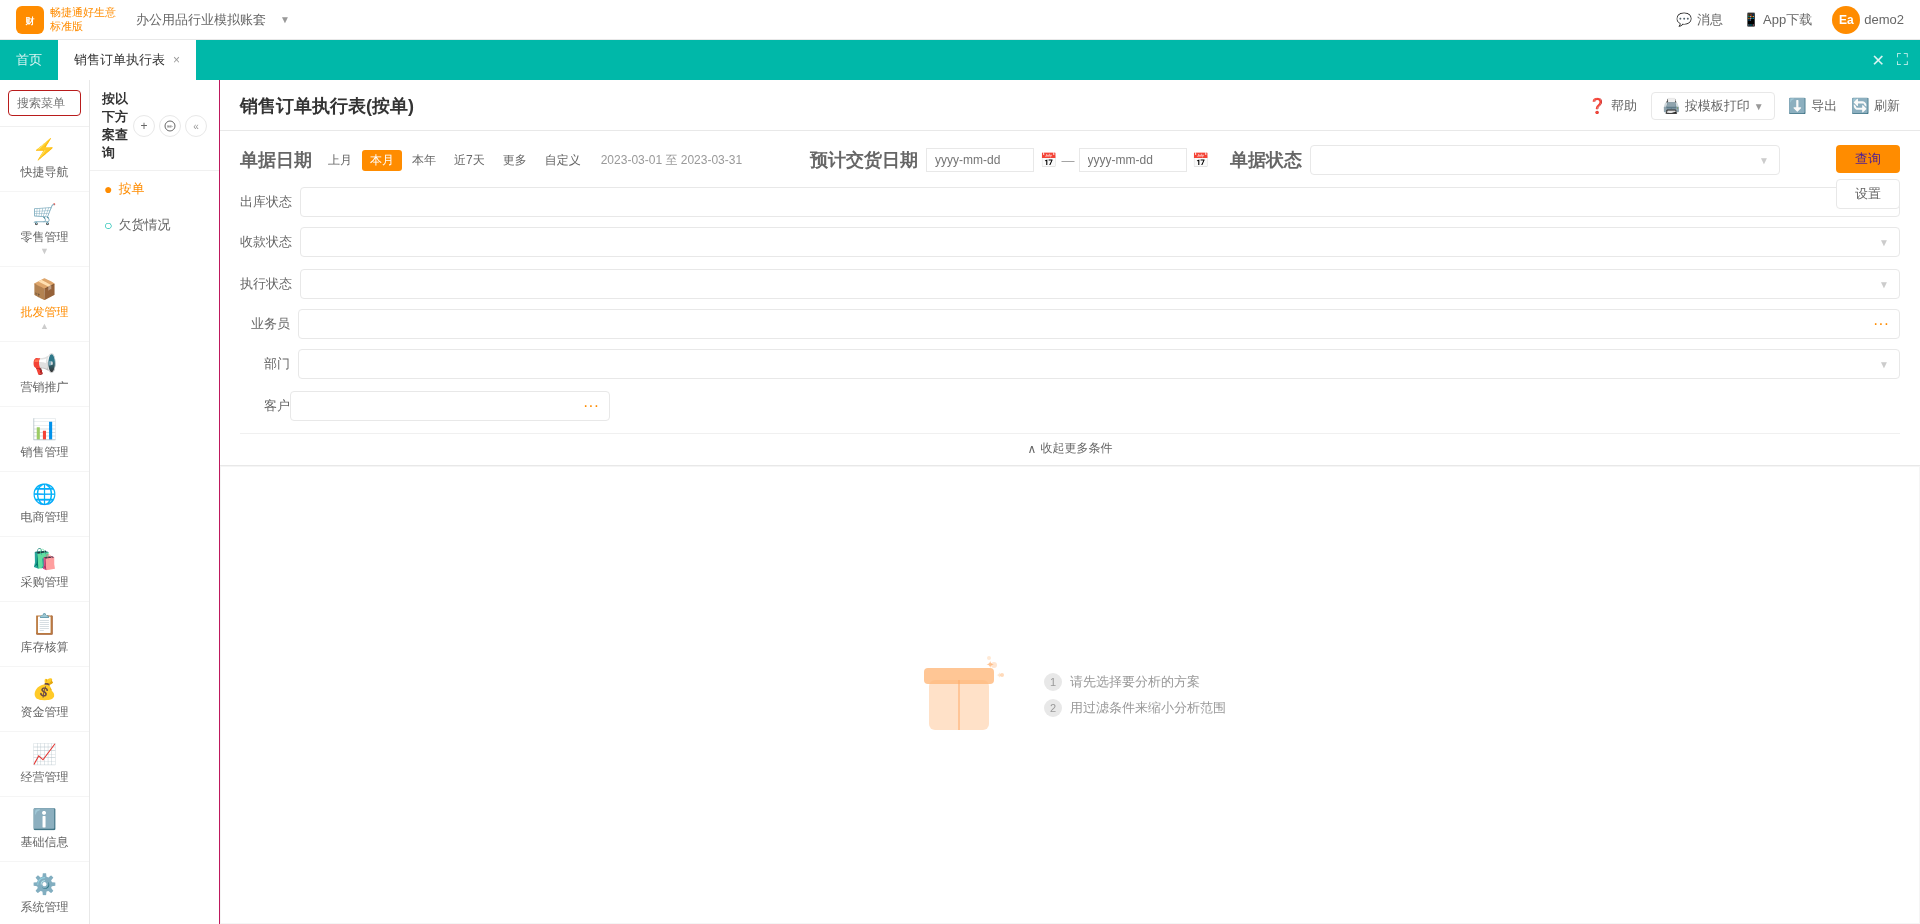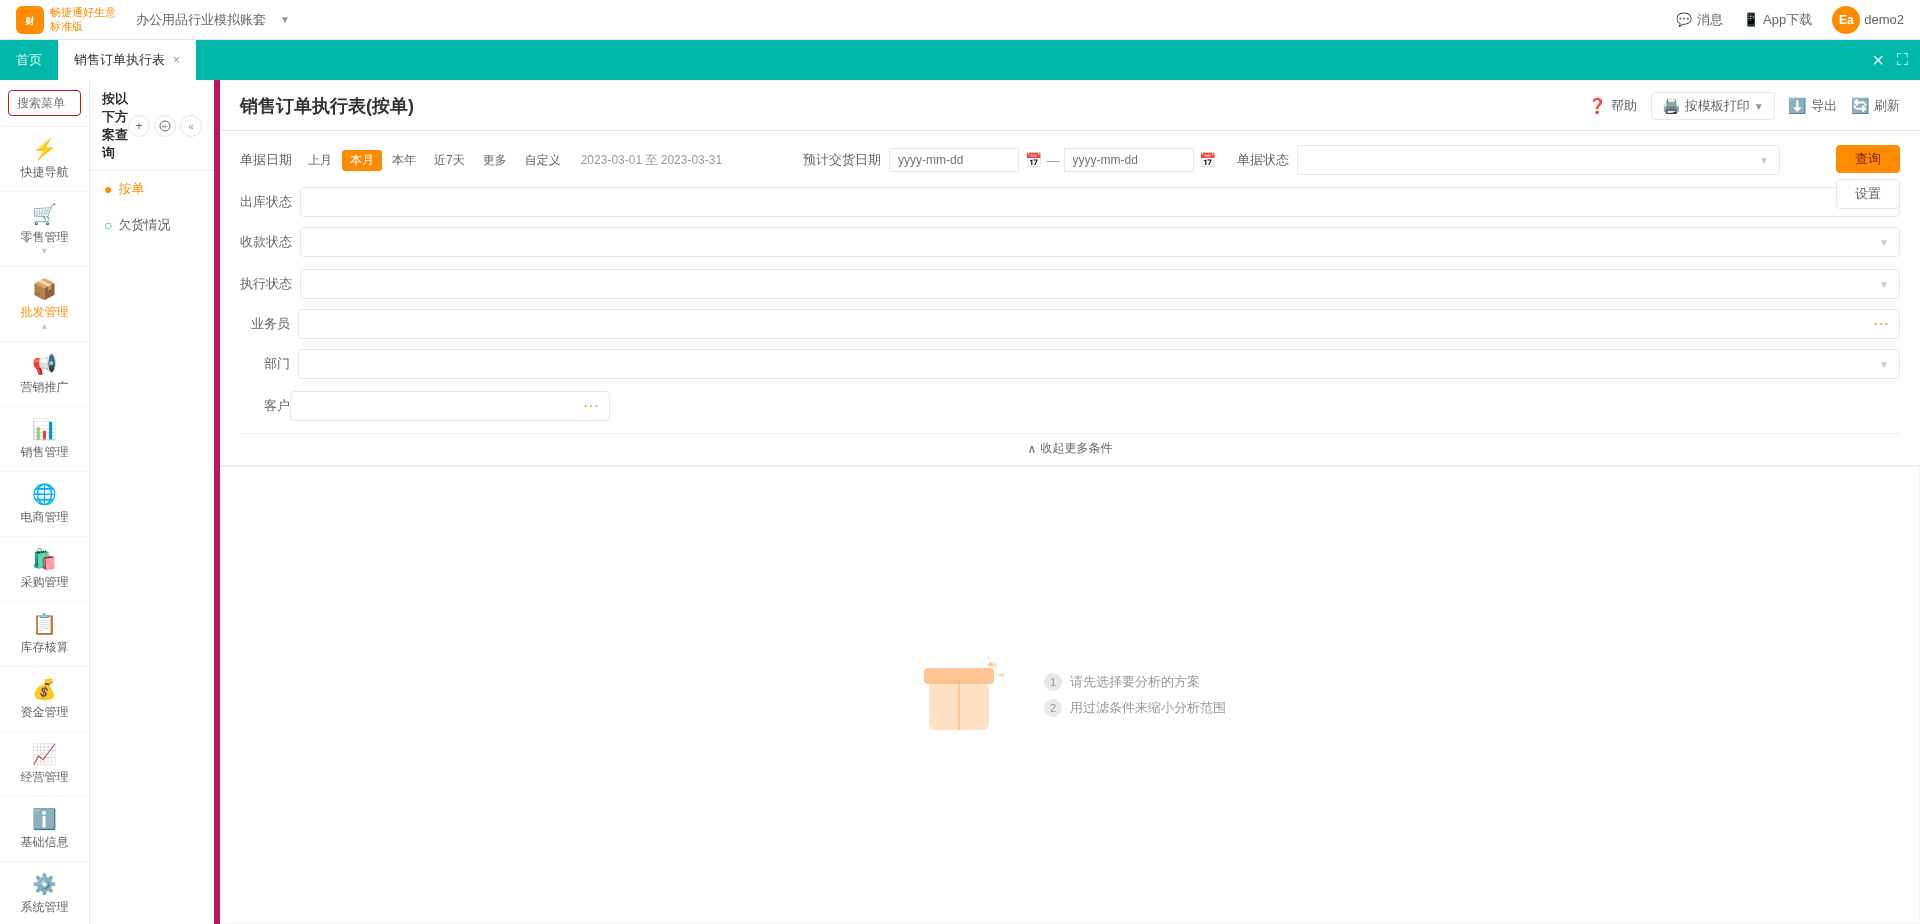--- a/index.html
+++ b/index.html
@@ -171,21 +171,21 @@
       padding: 5px 8px;
       border: 1px solid #b91c1c;
       border-radius: 4px;
       font-size: 12px;
       color: #666;
       outline: none;
     }
     .sub-sidebar {
       width: 130px;
       background: #fff;
-      border-right: 6px solid #be185d;
+      border-right: 1px solid #be185d;
       flex-shrink: 0;
       display: flex;
       flex-direction: column;
     }
     .sub-sidebar-header {
       padding: 10px 12px 8px;
       display: flex;
       align-items: center;
       justify-content: space-between;
       border-bottom: 1px solid #f0f0f0;
@@ -294,23 +294,24 @@
     }
     .filter-row-flex {
       display: flex;
       align-items: center;
       gap: 0;
       margin-bottom: 12px;
       flex-wrap: nowrap;
     }
     .f-label {
       color: #666;
-      font-size: 13px;
+      font-size: 18px;
       white-space: nowrap;
       margin-right: 8px;
+      font-weight: bold;
     }
     .f-date-group {
       display: flex;
       align-items: center;
       gap: 6px;
       flex: 1;
     }
     .f-date-tabs {
       display: flex;
       gap: 2px;
@@ -331,21 +332,21 @@
       color: #999;
       font-size: 12px;
       margin-left: 6px;
     }
     .f-date-inp {
       border: 1px solid #e8e8e8;
       border-radius: 0;
       padding: 4px 8px;
       font-size: 12px;
       color: #bbb;
-      width: 130px;
+      width: 108px;
     }
     .f-cal-icon {
       color: #ff8c00;
       font-size: 14px;
       cursor: pointer;
       margin-left: 2px;
     }
     .f-dash { color: #999; }
     .f-select-box {
       border: 1px solid #e8e8e8;
@@ -400,21 +401,21 @@
     .query-action-btns {
       position: absolute;
       right: 20px;
       top: 14px;
       display: flex;
       flex-direction: column;
       gap: 6px;
     }
     .btn-query {
       background: #ff8c00;
-      color: #7f1d1d;
+      color: #4c1d95;
       border: none;
       border-radius: 4px;
       padding: 5px 18px;
       font-size: 13px;
       cursor: pointer;
       white-space: nowrap;
     }
     .btn-settings {
       background: #fff;
       color: #666;

